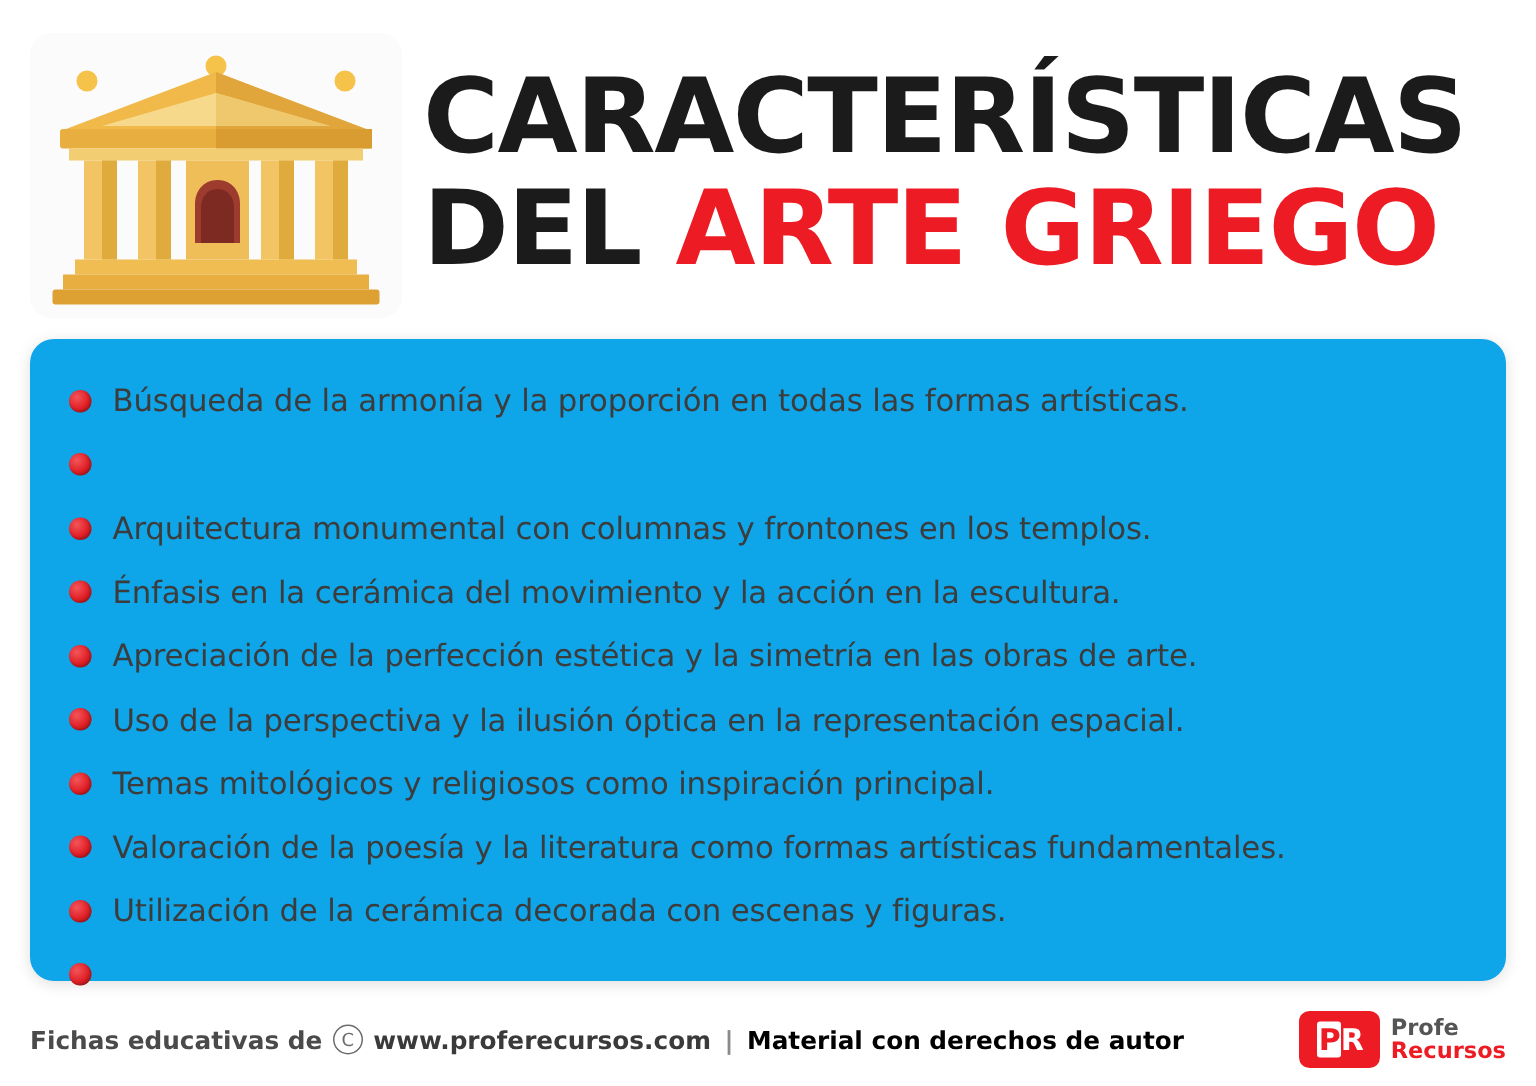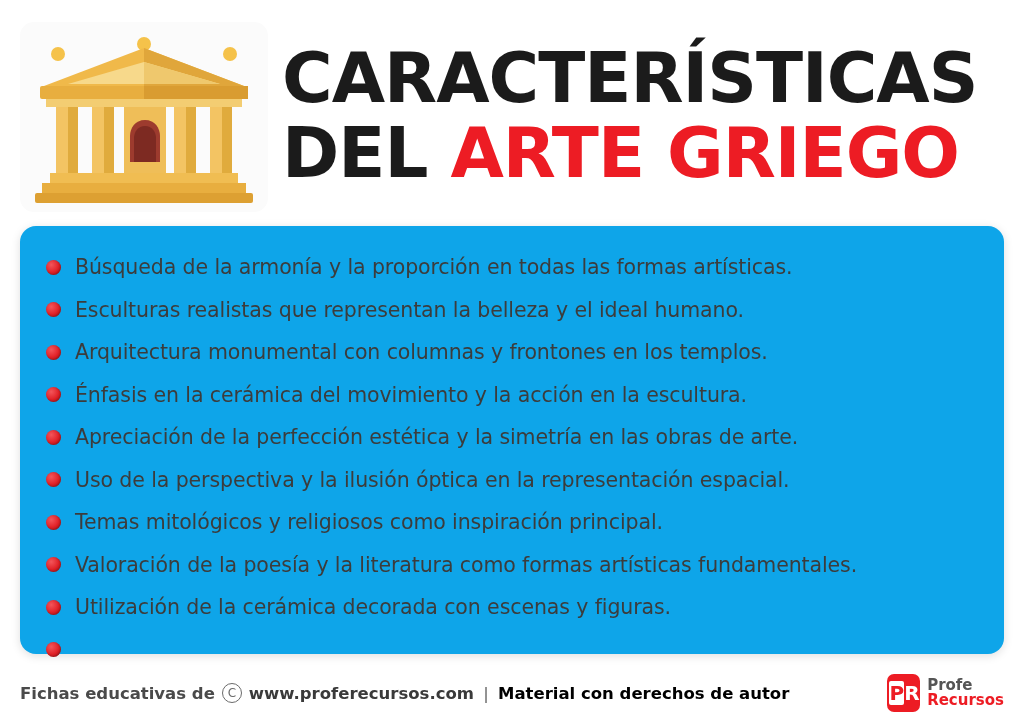--- a/index.html
+++ b/index.html
@@ -151,21 +151,21 @@
     font-weight: bold;
     color: #000000;
   }
   .brand {
     margin-left: auto;
     display: flex;
     align-items: center;
     gap: 7px;
   }
   .brand-mark {
-    width: 33px;
+    width: 54px;
     height: 38px;
     border-radius: 7px;
     background: #ed1c24;
     position: relative;
     display: flex;
     align-items: center;
     justify-content: center;
   }
   .brand-mark-text {
     color: #ffffff;
@@ -248,21 +248,20 @@
   </div>
 
   <div class="card">
     <ul class="list">
       <li class="list-item">
         <span class="bullet"></span>
         <span class="item-text">Búsqueda de la armonía y la proporción en todas las formas artísticas.</span>
       </li>
       <li class="list-item">
         <span class="bullet"></span>
-        <span class="item-text">Esculturas realistas que representan la belleza y el ideal humano.</span>
       </li>
       <li class="list-item">
         <span class="bullet"></span>
         <span class="item-text">Arquitectura monumental con columnas y frontones en los templos.</span>
       </li>
       <li class="list-item">
         <span class="bullet"></span>
         <span class="item-text">Énfasis en la cerámica del movimiento y la acción en la escultura.</span>
       </li>
       <li class="list-item">

